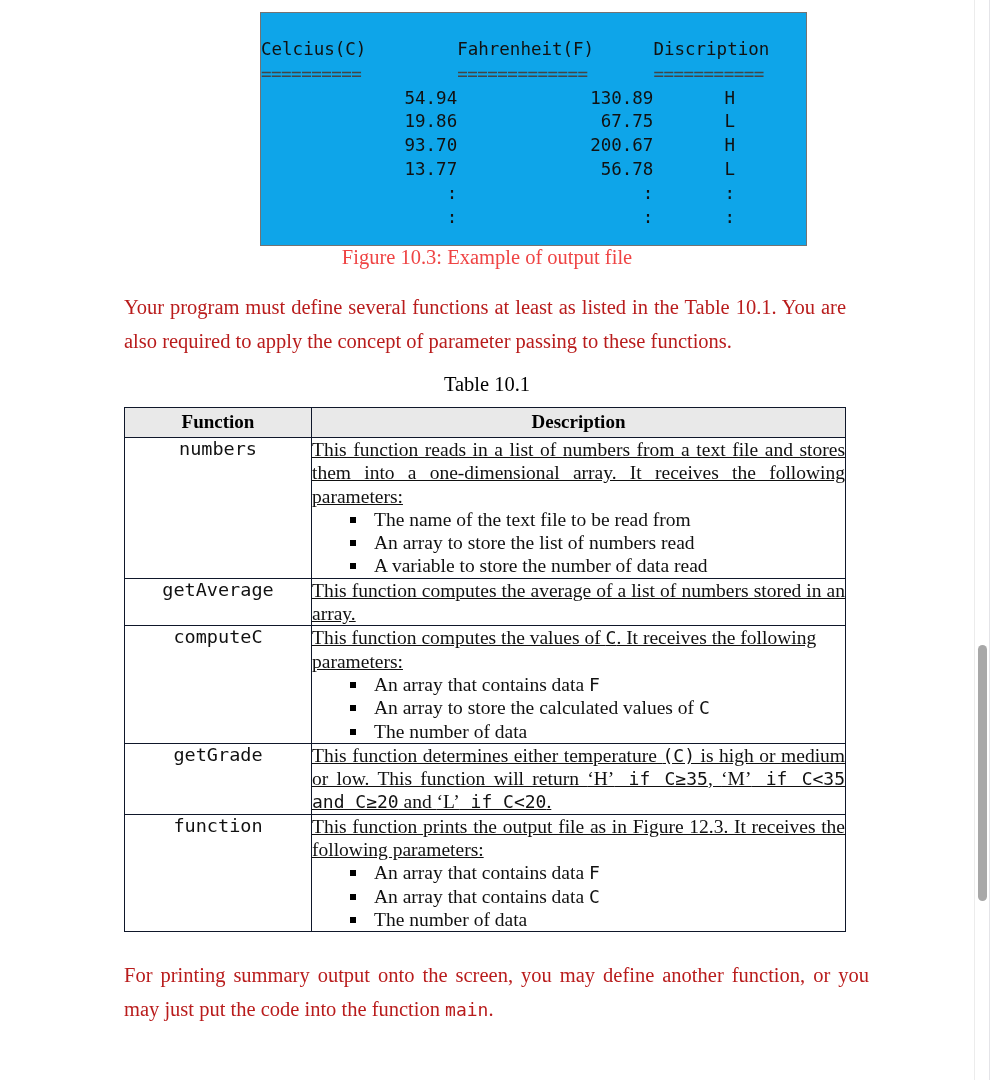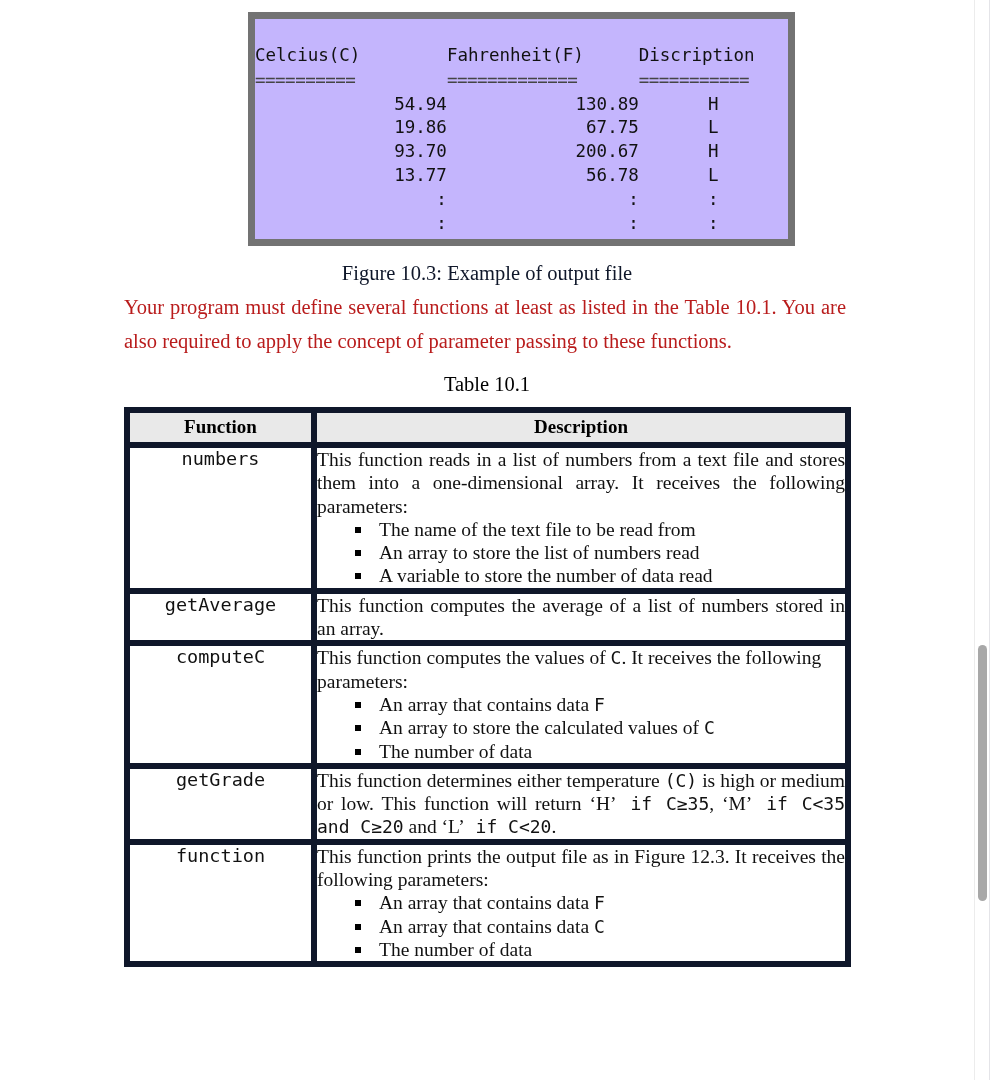--- a/index.html
+++ b/index.html
@@ -47,24 +47,24 @@
   .page {
     position: absolute;
     left: 0; top: 0;
     width: 974px; height: 1080px;
     background: #fff;
   }
 
   
   .figure-box {
     position: absolute;
-    left: 248px; top: 12px;
+    left: 260px; top: 12px;
     width: 547px; height: 234px;
-    border: 7px solid #737373;
-    background: #c4b5fd;
+    border: 1px solid #737373;
+    background: #0ea5e9;
   }
   .fig-table {
     font-family: "DejaVu Sans Mono", monospace;
     font-size: 17.5px;
     line-height: 23.8px;
     color: #111;
     margin-top: 25px;
     width: 100%;
     border-collapse: collapse;
   }
@@ -82,22 +82,21 @@
   .fig-head-d { padding-left: 10px; }
   .fig-rule { color: #444; letter-spacing: -0.5px; }
   .fig-dots { font-size: 17.5px; }
 
   .figure-caption {
     position: absolute;
     left: 0; top: 246px;
     width: 974px;
     text-align: center;
     font-size: 20.5px;
-    color: #0f172a;
-    margin-top: 16px;
+    color: #ef4444;
   }
 
   
   .para {
     position: absolute;
     font-size: 20.5px;
     line-height: 34px;
     text-align: justify;
     color: #b91c1c;
   }
@@ -119,21 +118,21 @@
 
   
   .fn-table {
     position: absolute;
     left: 124px; top: 407px;
     width: 721px;
     border-collapse: collapse;
     table-layout: fixed;
   }
   .fn-table th, .fn-table td {
-    border: 6px solid #0f172a;
+    border: 1px solid #0f172a;
     vertical-align: top;
     padding: 0;
   }
   .fn-table th {
     background: #e9e9e9;
     font-size: 19px;
     font-weight: bold;
     text-align: center;
     padding: 3px 0 4px 0;
     font-family: "Liberation Serif", serif;
@@ -149,21 +148,21 @@
     color: #111;
   }
   .cell-desc {
     font-size: 19.5px;
     line-height: 23.3px;
     padding: 5px 8px 5px 9px;
     text-align: justify;
     color: #111;
   }
   .cell-desc.nojust { text-align: left; }
-  .cell-desc p { margin: 0; }
+  .cell-desc p { margin: 0; text-decoration: underline; }
   .bullets {
     list-style: none;
     margin: 0;
     padding: 0 0 0 36px;
   }
   .bullets li {
     position: relative;
     padding-left: 26px;
     line-height: 23.3px;
     text-align: left;
@@ -293,19 +292,20 @@
         <ul class="bullets">
           <li><span>An array that contains data </span><span class="mono">F</span></li>
           <li><span>An array that contains data </span><span class="mono">C</span></li>
           <li><span>The number of data</span></li>
         </ul>
       </td>
     </tr>
   </tbody>
     </table>
 
+  <div class="para para-2"><span>For printing summary output onto the screen, you may define another function, or you may just put the code into the function </span><span class="mono">main</span><span>.</span></div>
 
 </div>
 
 <div class="scrollbar-track">
   <div class="scrollbar-thumb"></div>
 </div>
 <div class="right-edge-line"></div>
 
 </body></html>

